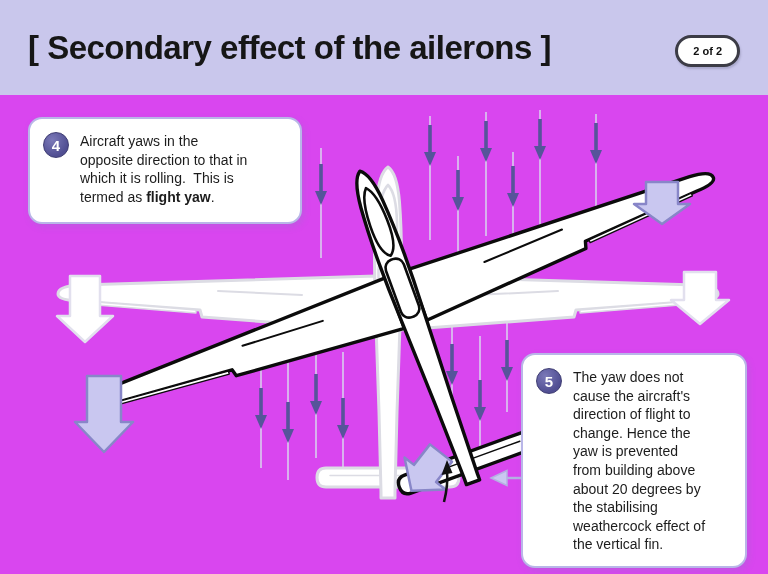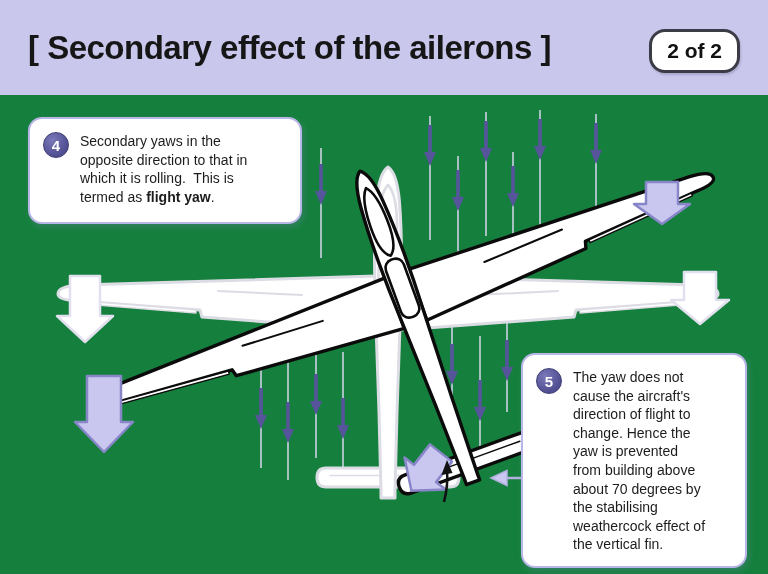--- a/index.html
+++ b/index.html
@@ -1,24 +1,24 @@
 <!DOCTYPE html>
 <html><head>
 <meta charset="utf-8">
 <style>
   html,body{margin:0;padding:0;background:#ffffff;}
-  .slide{position:relative;width:768px;height:574px;background:#15803d;overflow:hidden;
+  .slide{position:relative;width:768px;height:574px;background:#d946ef;overflow:hidden;
          font-family:"Liberation Sans", sans-serif;}
   
   .header{position:absolute;left:0;top:0;width:768px;height:95px;background:#c9c7ec;
           display:flex;align-items:center;justify-content:space-between;box-sizing:border-box;
           padding:0 28px;}
   .title{font-size:33px;font-weight:bold;color:#161616;letter-spacing:-0.5px;white-space:nowrap;margin:0;}
   .badge{background:#ffffff;border:3px solid #3c3c46;border-radius:16px;padding:7px 15px;
-         font-size:21px;font-weight:bold;color:#111;box-shadow:1px 2px 2px rgba(80,80,110,.25);margin-top:6px;}
+         font-size:11px;font-weight:bold;color:#111;box-shadow:1px 2px 2px rgba(80,80,110,.25);margin-top:6px;}
   
   .diagram{position:absolute;left:0;top:0;width:768px;height:574px;}
   
   .callout{position:absolute;background:#ffffff;border:2px solid #b9b6e8;border-radius:14px;
            box-sizing:border-box;display:flex;align-items:flex-start;gap:11px;
            box-shadow:2px 3px 6px rgba(130,128,190,.28);padding:13px 14px 12px 13px;}
   .callout p{margin:0;font-size:14px;line-height:1.33;color:#1c1c1c;white-space:pre-wrap;}
   .numcircle{flex:0 0 auto;width:26px;height:26px;border-radius:50%;
              background:radial-gradient(circle at 35% 30%, #7b79b8, #504e92 70%);
              border:1.5px solid #3e3c72;color:#ffffff;font-weight:bold;font-size:15px;
@@ -125,33 +125,33 @@
     </g>
   </svg>
 
   <header class="header">
     <h1 class="title">[ Secondary effect of the ailerons ]</h1>
     <div class="badge">2 of 2</div>
   </header>
 
   <div class="callout callout-4">
     <span class="numcircle">4</span>
-    <p><span>Secondary yaws in the
+    <p><span>Aircraft yaws in the
 opposite direction to that in
 which it is rolling.  This is
 termed as </span><b>flight yaw</b><span>.</span></p>
   </div>
 
   <div class="callout callout-5">
     <span class="numcircle">5</span>
     <p>The yaw does not
 cause the aircraft's
 direction of flight to
 change. Hence the
 yaw is prevented
 from building above
-about 70 degrees by
+about 20 degrees by
 the stabilising
 weathercock effect of
 the vertical fin.</p>
   </div>
 
 </div>
 
 </body></html>

